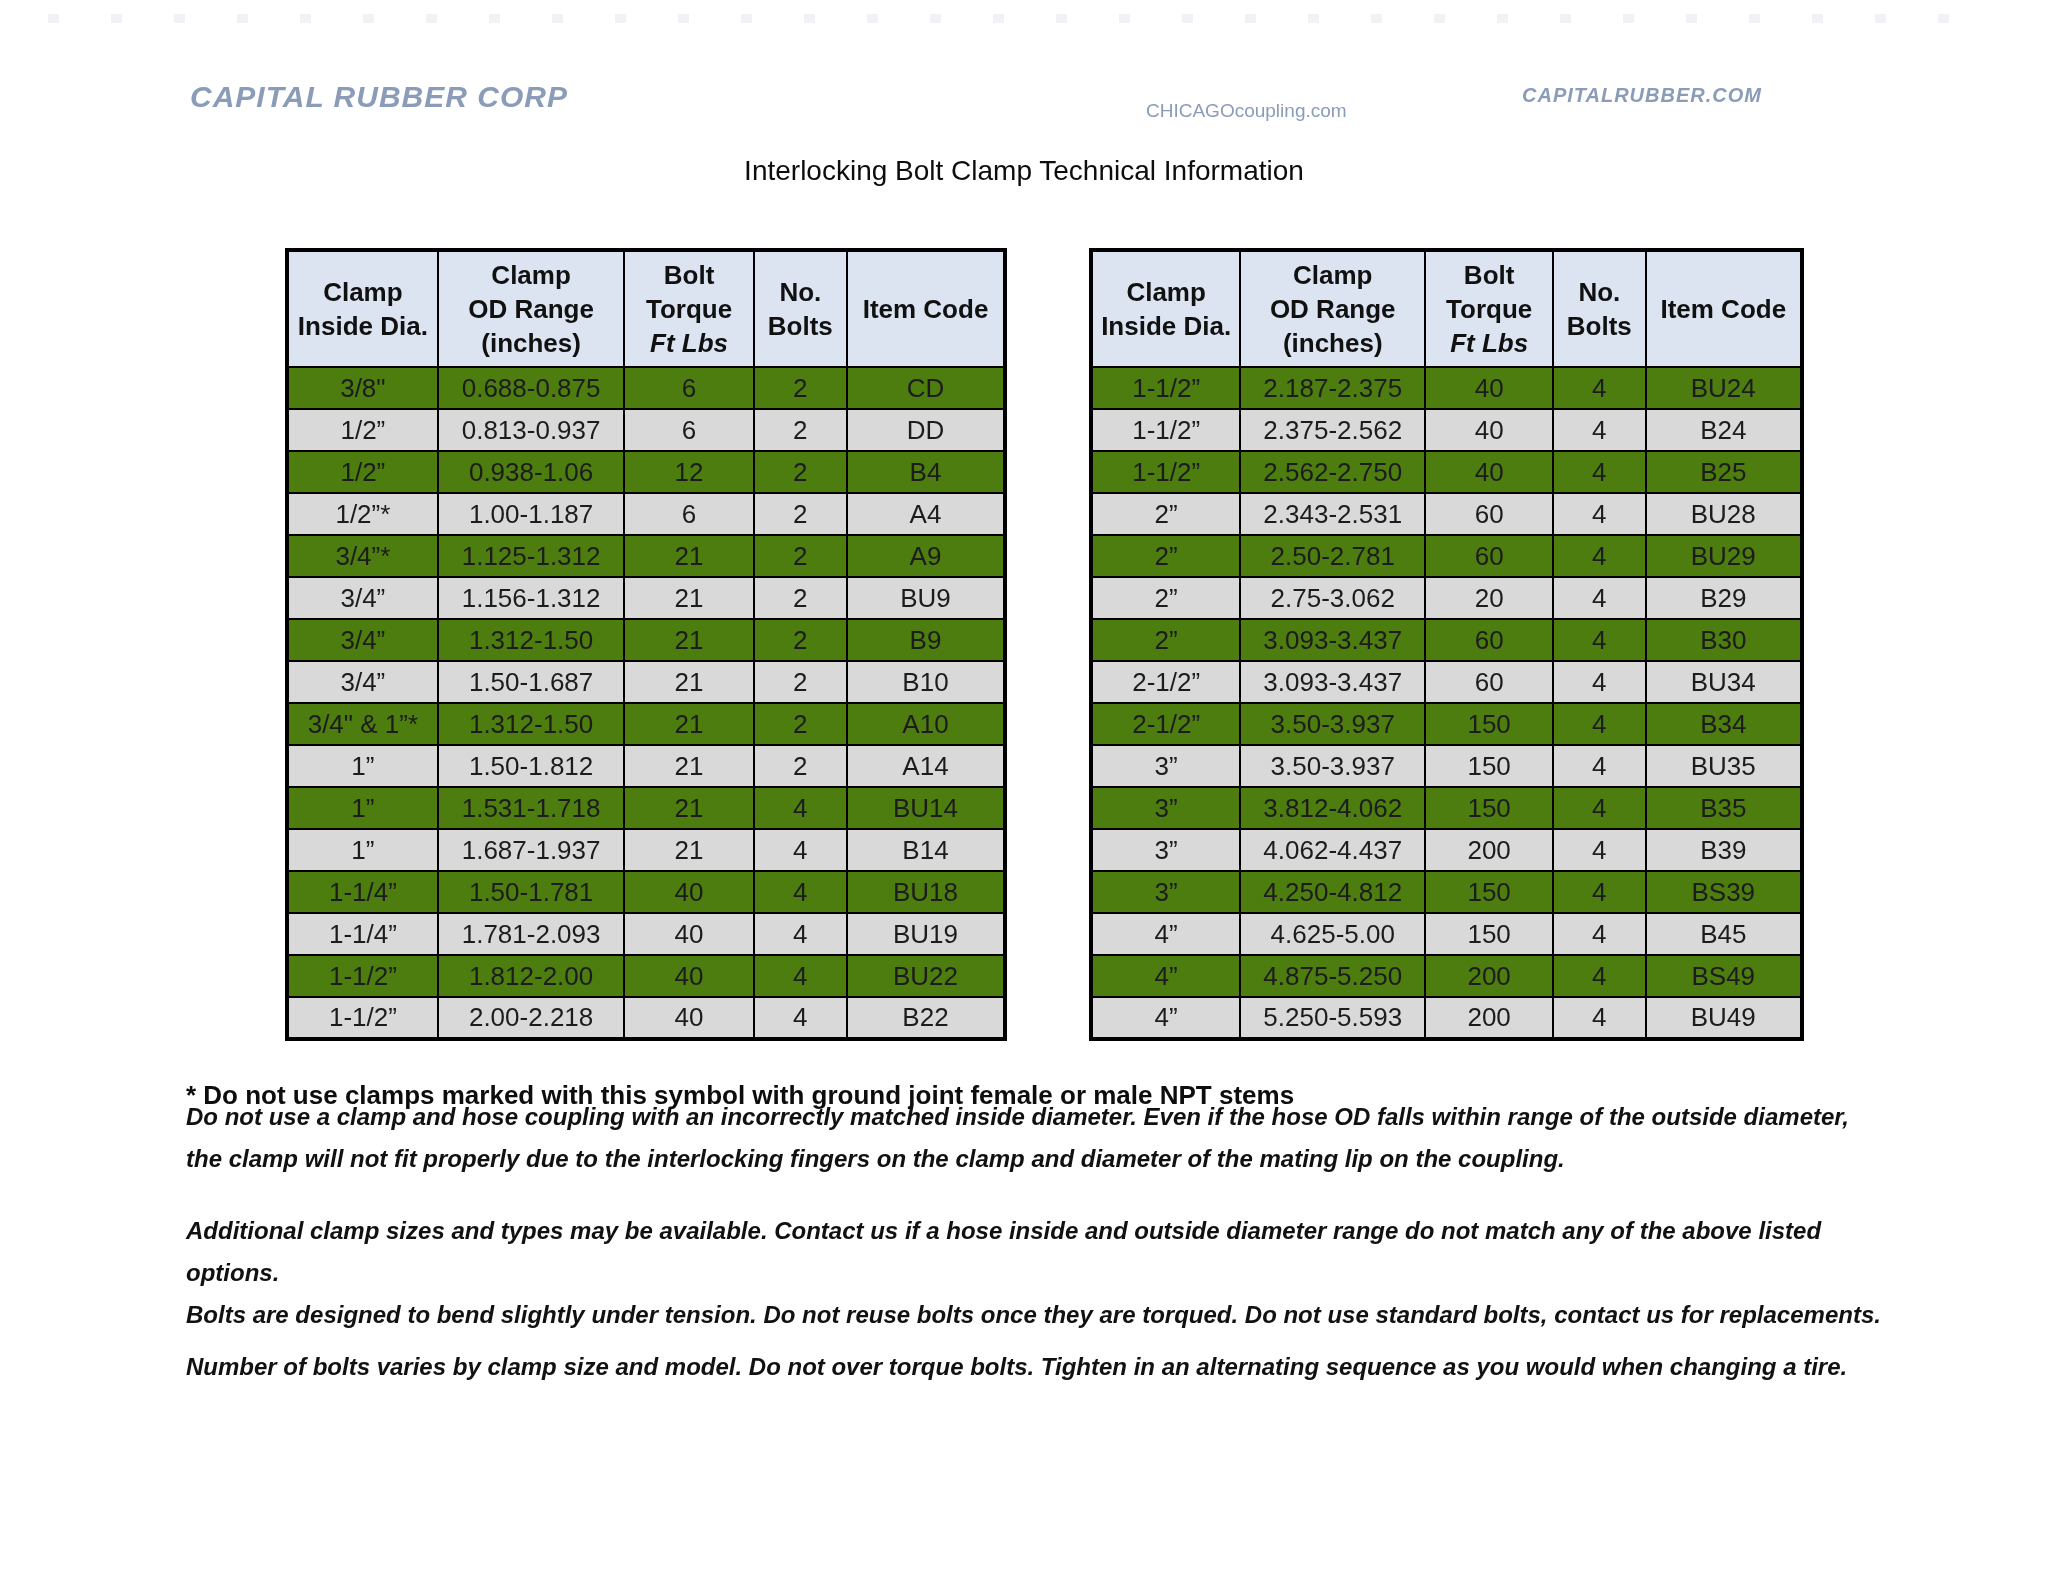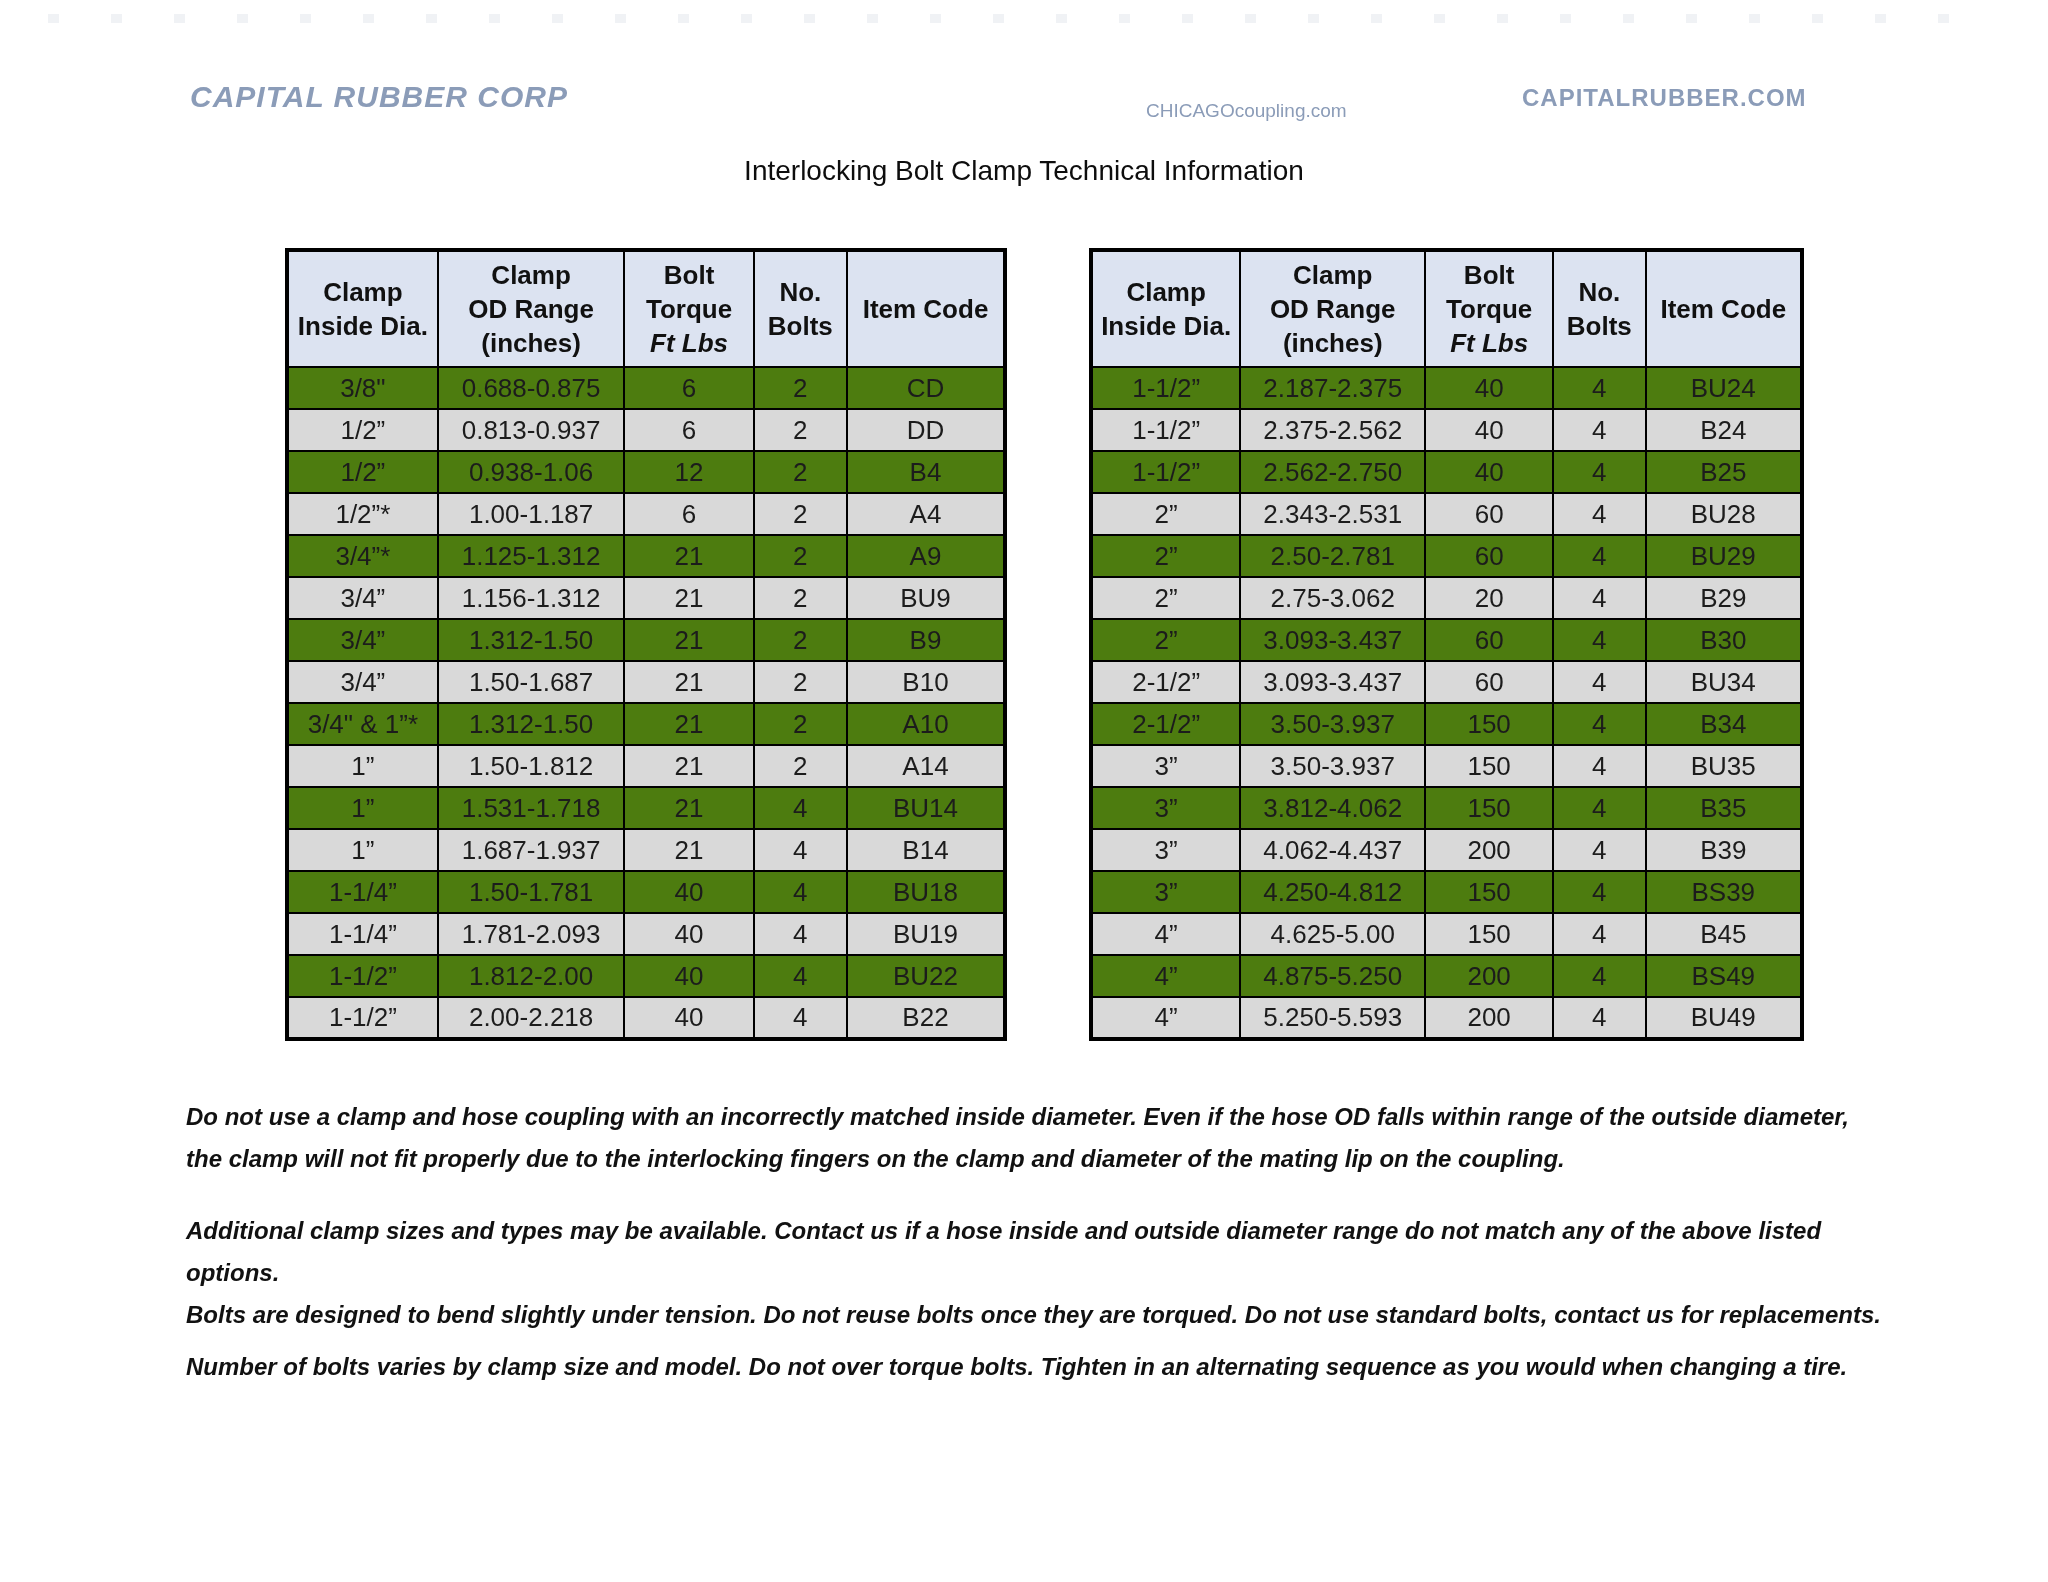--- a/index.html
+++ b/index.html
@@ -20,21 +20,21 @@
     position:absolute; left:190px; top:80px;
     font-size:30px; font-weight:bold; font-style:italic;
     color:var(--logo-color); letter-spacing:1px;
   }
   .logo-center {
     position:absolute; left:1146px; top:100px;
     font-size:19px; font-weight:normal; color:var(--logo-color);
   }
   .logo-right {
     position:absolute; left:1522px; top:84px;
-    font-size:24px; font-weight:bold; 
+    font-size:20px; font-weight:bold; font-style:italic;
     color:var(--logo-color); letter-spacing:1px;
   }
 
   .doc-title {
     position:absolute; left:0; top:155px; width:2048px;
     text-align:center; font-size:28px; font-weight:normal; color:#0d0d0d;
   }
 
   .clamp-table {
     position:absolute; top:248px;
@@ -349,18 +349,19 @@
         <tr>
           <td>4”</td>
           <td>5.250-5.593</td>
           <td>200</td>
           <td>4</td>
           <td>BU49</td>
         </tr>
       </tbody>
     </table>
 
+  <div class="footnote">* Do not use clamps marked with this symbol with ground joint female or male NPT stems</div>
 
   <div class="note-para p1">Do not use a clamp and hose coupling with an incorrectly matched inside diameter. Even if the hose OD falls within range of the outside diameter, the clamp will not fit properly due to the interlocking fingers on the clamp and diameter of the mating lip on the coupling.</div>
   <div class="note-para p2">Additional clamp sizes and types may be available. Contact us if a hose inside and outside diameter range do not match any of the above listed options.</div>
   <div class="note-para p3">Bolts are designed to bend slightly under tension. Do not reuse bolts once they are torqued. Do not use standard bolts, contact us for replacements.</div>
   <div class="note-para p4">Number of bolts varies by clamp size and model. Do not over torque bolts. Tighten in an alternating sequence as you would when changing a tire.</div>
 </div>
 
 </body></html>

